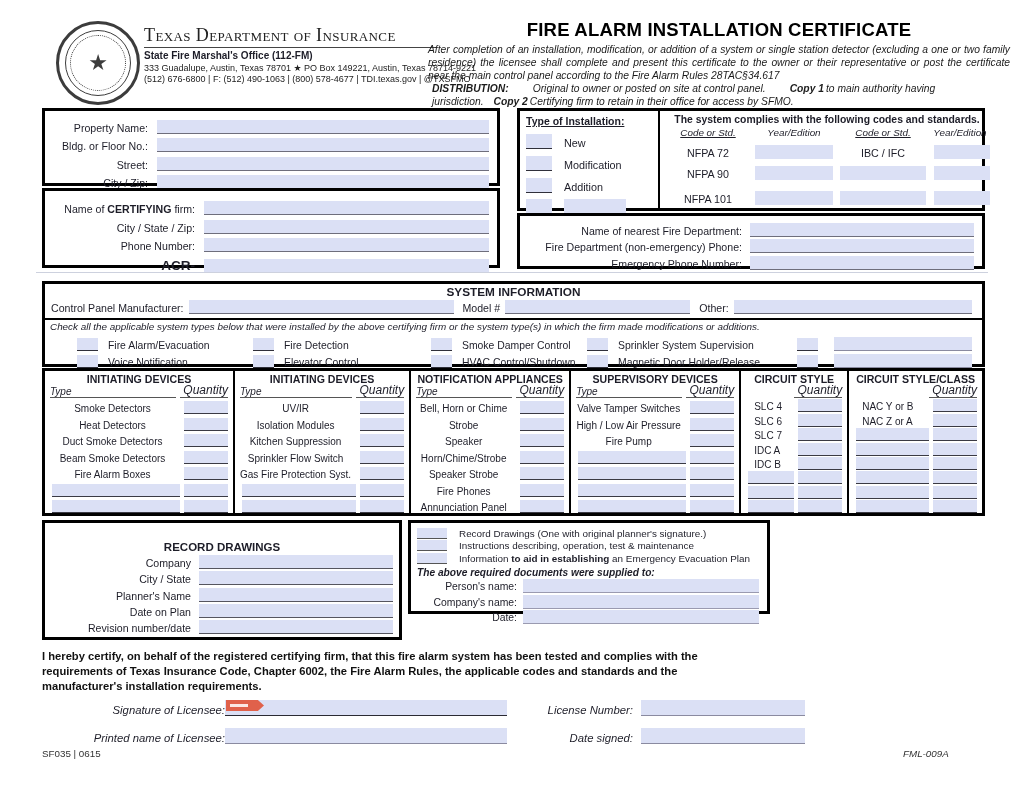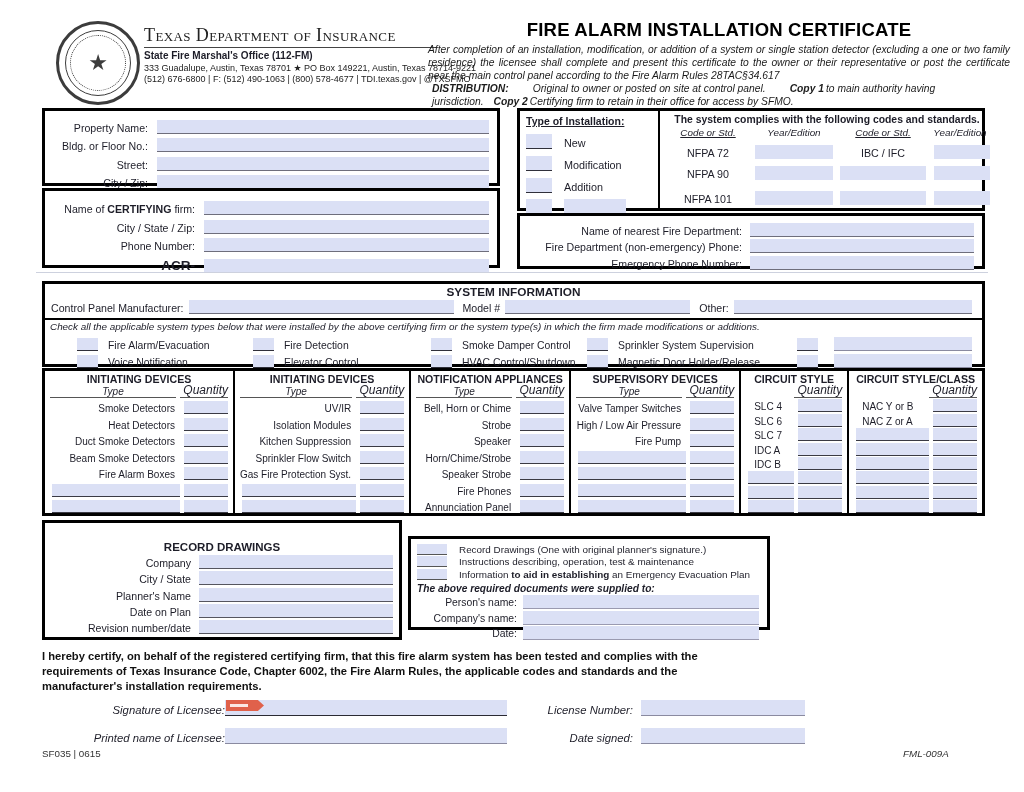--- a/index.html
+++ b/index.html
@@ -94,39 +94,39 @@
   .sys-lbl{font-size:10.4px;margin-left:10px;white-space:nowrap}
   .sys-extra-fld{flex:1 1 auto;margin-left:16px;margin-right:10px;border-bottom:1.2px solid #8a8aa0}
 
   
   #box-devices{left:42px;top:368px;width:943px;height:148px;display:flex}
   .dcol{border-right:2.5px solid #000;display:flex;flex-direction:column;padding-top:2px;box-sizing:border-box}
   .dcol0{flex:0 0 190px}.dcol1{flex:0 0 172px}.dcol2{flex:0 0 160px}.dcol3{flex:0 0 170px}
   .dcol4{flex:0 0 108px}.dcol5{flex:1 1 auto;border-right:none}
   .dtitle{font-size:10.6px;font-weight:bold;text-align:center;white-space:nowrap}
   .dhead{display:flex;height:13px;align-items:flex-end;padding:0 5px}
-  .dh-type{flex:1;text-align:center;font-size:10px;font-style:italic;border-bottom:1.2px solid #555}
+  .dh-type{flex:1;text-align:left;font-size:10px;font-style:italic;border-bottom:1.2px solid #555}
   .dh-type.empty{border-bottom:none}
   .dh-qty{flex:0 0 48px;text-align:right;font-size:12px;font-style:italic;border-bottom:1.2px solid #555;margin-left:4px}
   .drow{display:flex;align-items:flex-end;height:16.5px;padding:0 5px}
   .drow.short{height:14.4px}
-  .dlbl{flex:1;font-size:10px;text-align:right;padding-right:5px;white-space:nowrap}
+  .dlbl{flex:1;font-size:10px;text-align:center;padding-right:5px;white-space:nowrap}
   .dlbl.leftal{text-align:left;padding-left:8px}
   .qty{flex:0 0 44px;margin-left:4px;height:12px;border-bottom:1.5px solid #3a3a44}
   .blank-lbl{flex:1 1 auto;height:12px;margin-left:2px;border-bottom:1.5px solid #3a3a44}
 
   
   #box-record{left:42px;top:520px;width:360px;height:120px;padding-top:18px}
   .rec-title{font-size:11.5px;font-weight:bold;text-align:center}
   .rec-row{height:16.2px;padding:0 6px}
   .reclbl{flex:0 0 140px;padding-right:6px}
   .rec-fld{border-bottom:1.5px solid #55555f;margin-left:2px}
 
   
-  #box-docs{left:408px;top:536px;width:362px;height:94px;padding-top:3px}
+  #box-docs{left:408px;top:520px;width:362px;height:94px;padding-top:3px}
   .doc-check-row{height:12.5px;padding:0 6px}
   .doc-check-row .cb{width:30px;height:10px;border-bottom:1.2px solid #555}
   .doc-text{font-size:9.9px;margin-left:12px;white-space:nowrap}
   .docs-head{font-size:10.2px;font-weight:bold;font-style:italic;padding-left:6px;margin-top:3px}
   .doc-row{height:15.5px;padding:0 8px}
   .doclbl{flex:0 0 98px;padding-right:4px;font-size:10.4px}
   .doc-fld{border-bottom:1px solid #9a9ab0;margin-left:2px}
 
   
   #cert-text{position:absolute;left:42px;top:649px;width:705px;font-size:11.2px;font-weight:bold;

